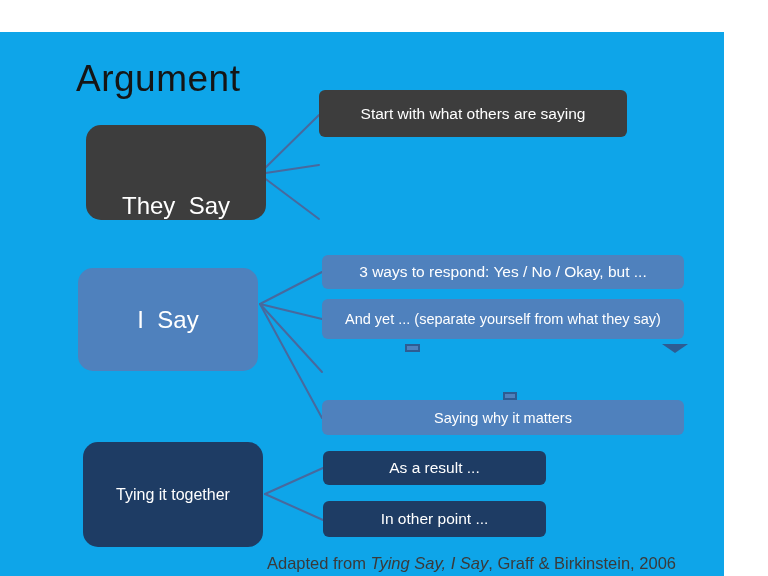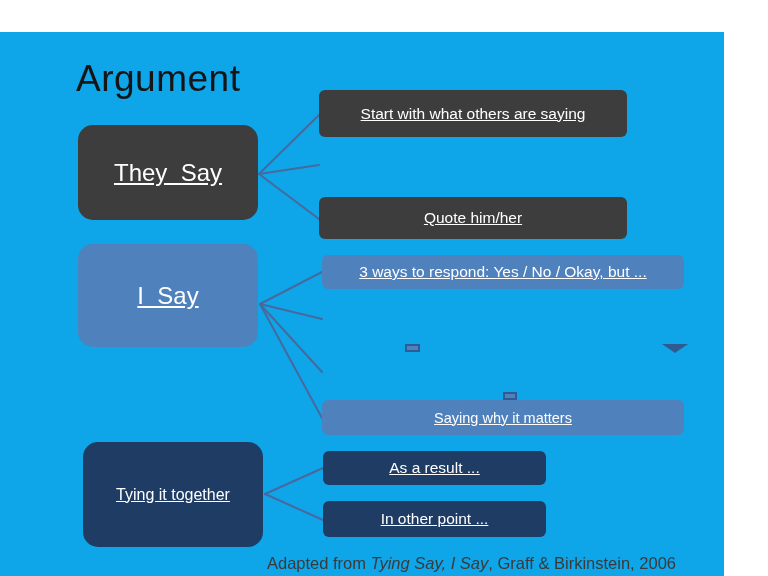--- a/index.html
+++ b/index.html
@@ -11,31 +11,31 @@
     font-family:"Liberation Sans",sans-serif;
     margin-top:32px;
   }
   .title{
     position:absolute;left:76px;top:26px;
     font-size:37px;color:#151515;letter-spacing:0.5px;
     font-weight:400;
   }
   .node{
     position:absolute;display:flex;align-items:center;justify-content:center;
-    color:#ffffff;text-align:center;box-sizing:border-box;text-decoration:underline;
+    color:#ffffff;text-align:center;box-sizing:border-box;
   }
   .parent{border-radius:15px;font-size:24px;white-space:pre;}
   .child{border-radius:6px;font-size:15.5px;white-space:nowrap;}
   .dark{background:#3d3d3d;}
   .blue{background:#4f81bd;}
   .navy{background:#1e3c64;}
 
   
-  #they-say{left:78px;top:93px;width:180px;height:95px;}
-  #i-say{left:78px;top:212px;width:180px;height:103px;}
+  #they-say{left:86px;top:93px;width:180px;height:95px;align-items:flex-end;}
+  #i-say{left:78px;top:236px;width:180px;height:103px;}
   #tying{left:83px;top:410px;width:180px;height:105px;font-size:16px;}
 
   
   #ts-c0{left:319px;top:58px;width:308px;height:47px;}
   #ts-c1{left:319px;top:112px;width:308px;height:41px;}
   #ts-c2{left:319px;top:165px;width:308px;height:42px;}
 
   
   #is-c0{left:322px;top:223px;width:362px;height:34px;text-align:center;}
   #is-c1{left:322px;top:267px;width:362px;height:40px;font-size:14.5px;}
@@ -83,29 +83,29 @@
     </g>
     <polygon points="662,312 688,312 675,321" fill="#2e5c92"></polygon>
   </svg>
 
   <div id="they-say" class="node parent dark">
     <span>They  Say</span>
   </div>
   <div id="ts-c0" class="node child dark">
     <span>Start with what others are saying</span>
   </div>
-  <div id="ts-c2" class="node child dark">
-    <span>Quote him/her</span>
-  </div>
 
   <div id="i-say" class="node parent blue">
     <span>I  Say</span>
   </div>
   <div id="is-c0" class="node child blue">
     <span>3 ways to respond: Yes / No / Okay, but ...</span>
+  </div>
+  <div id="is-c1" class="node child blue">
+    <span>And yet ... (separate yourself from what they say)</span>
   </div>
   <div id="is-c3" class="node child blue">
     <span>Saying why it matters</span>
   </div>
 
   <div id="marker-rect-1" class="rect-marker"></div>
   <div id="marker-rect-2" class="rect-marker"></div>
 
   <div id="tying" class="node parent navy">
     <span>Tying it together</span>

